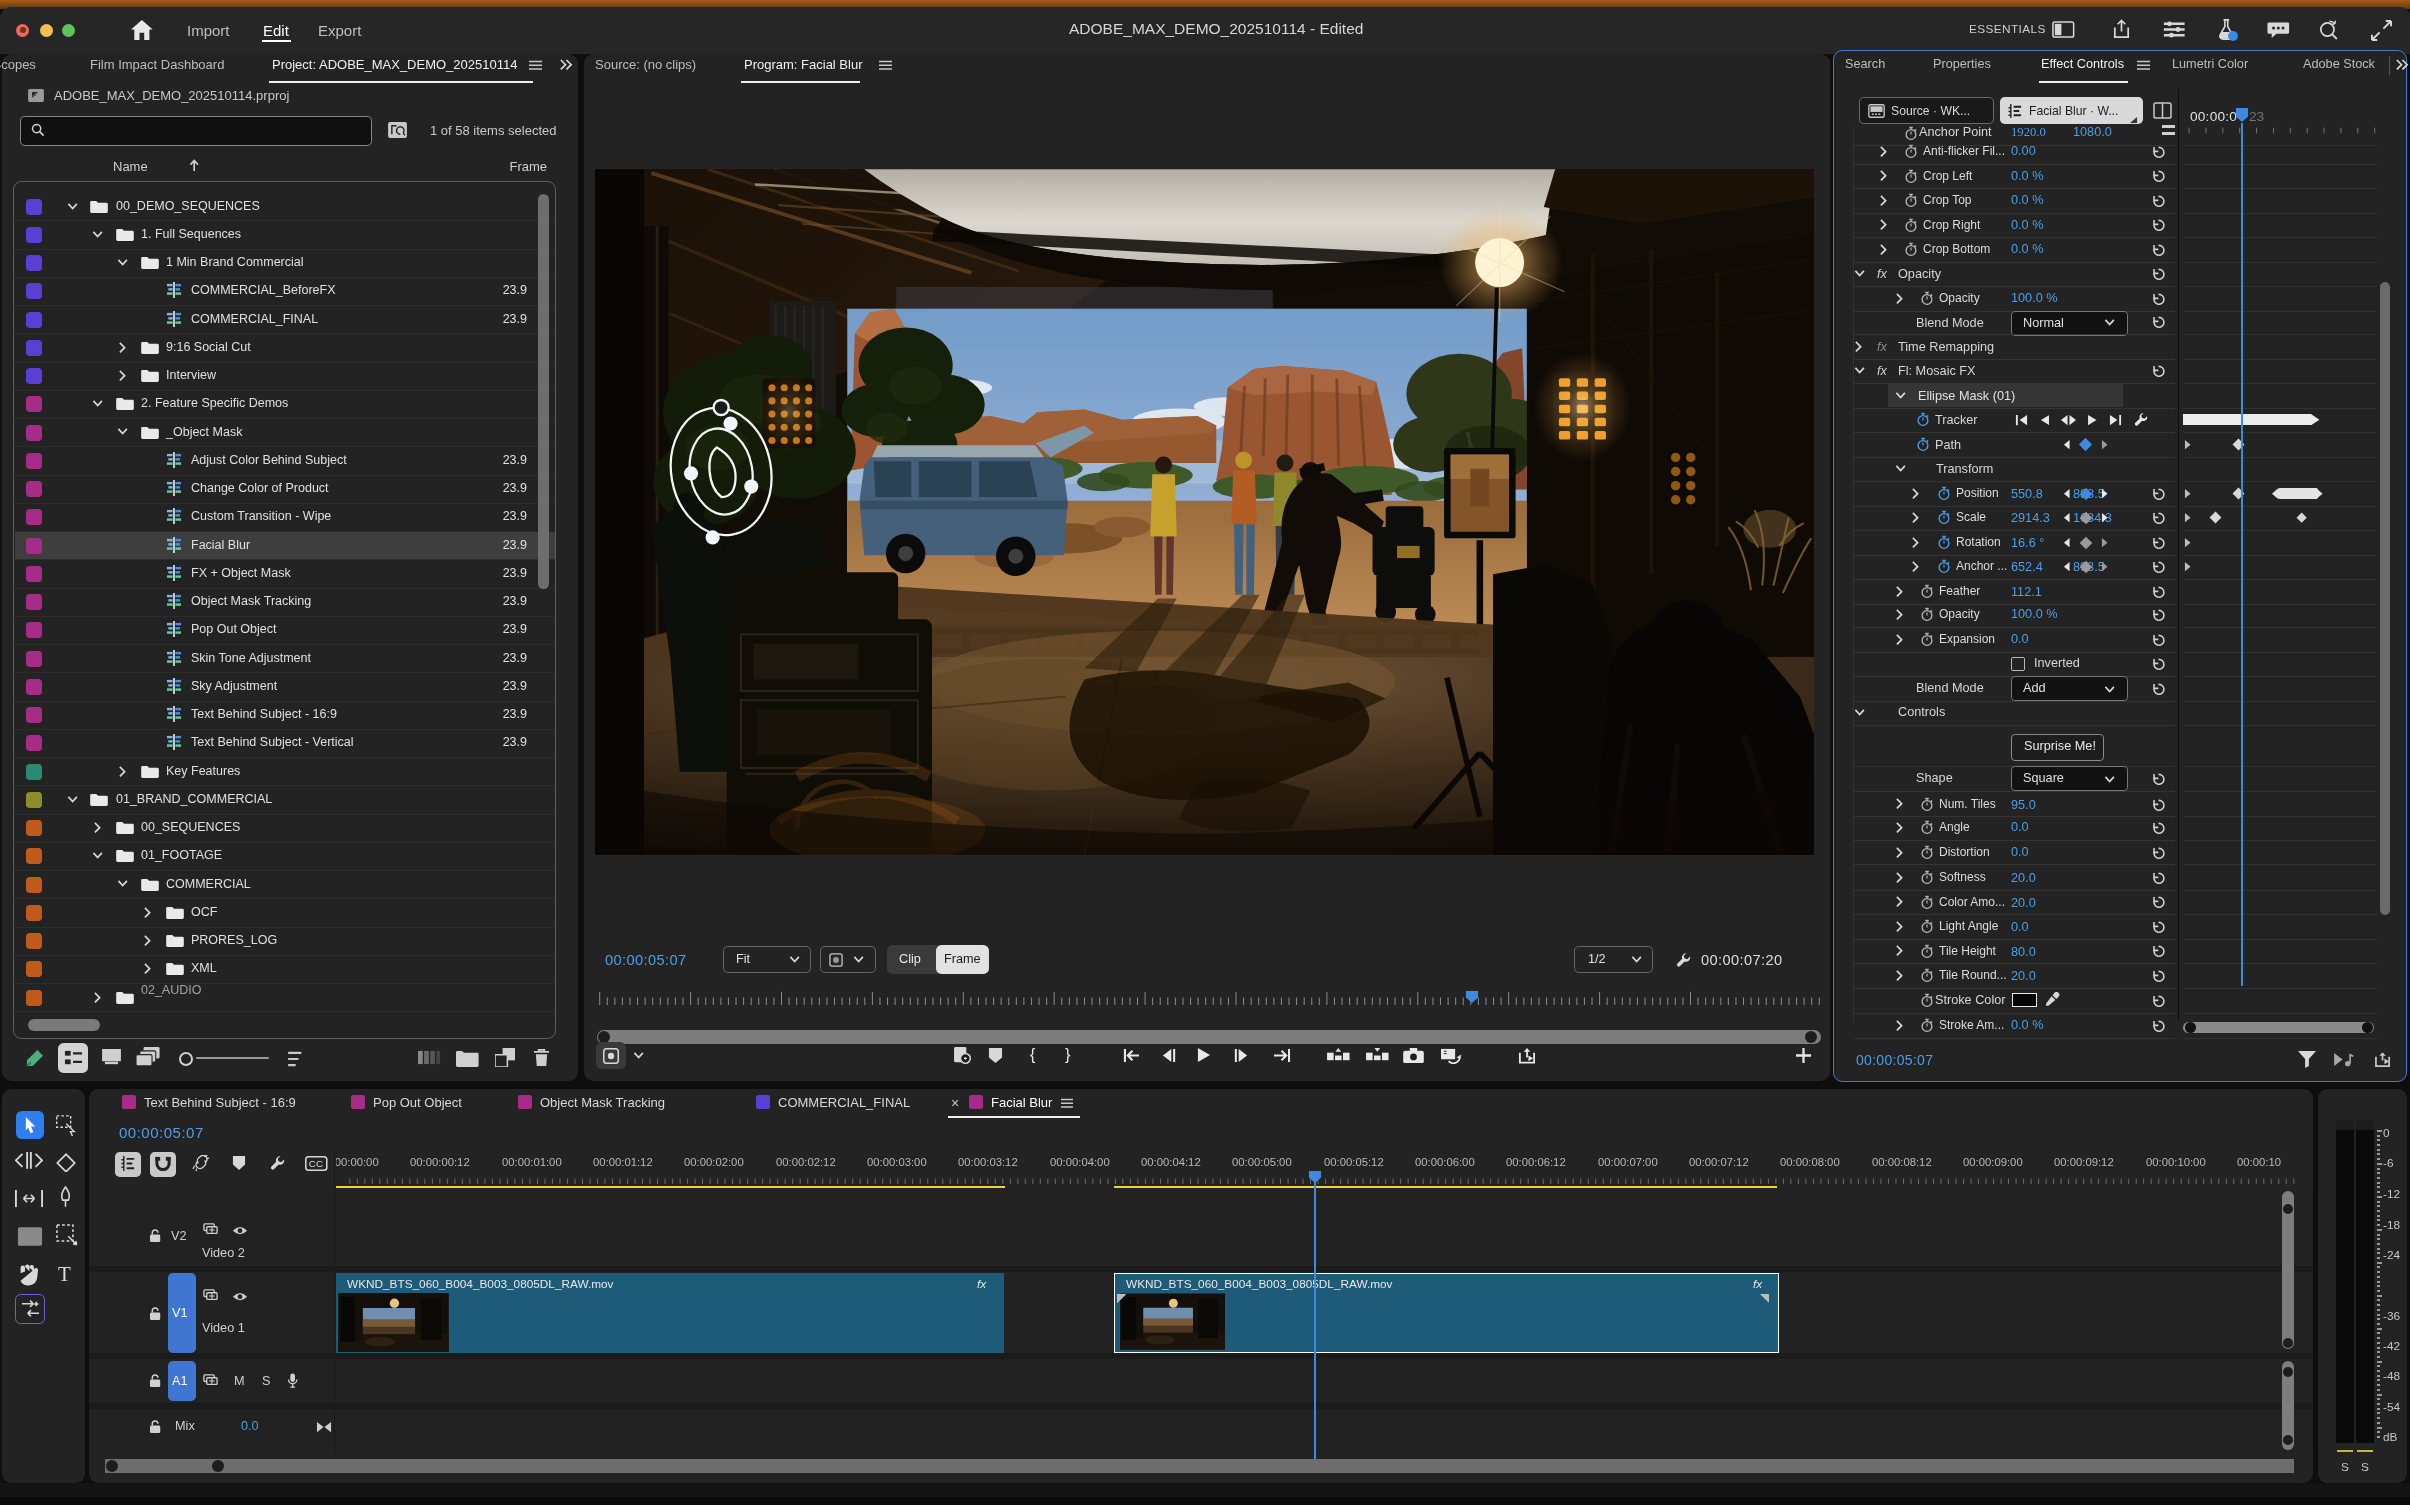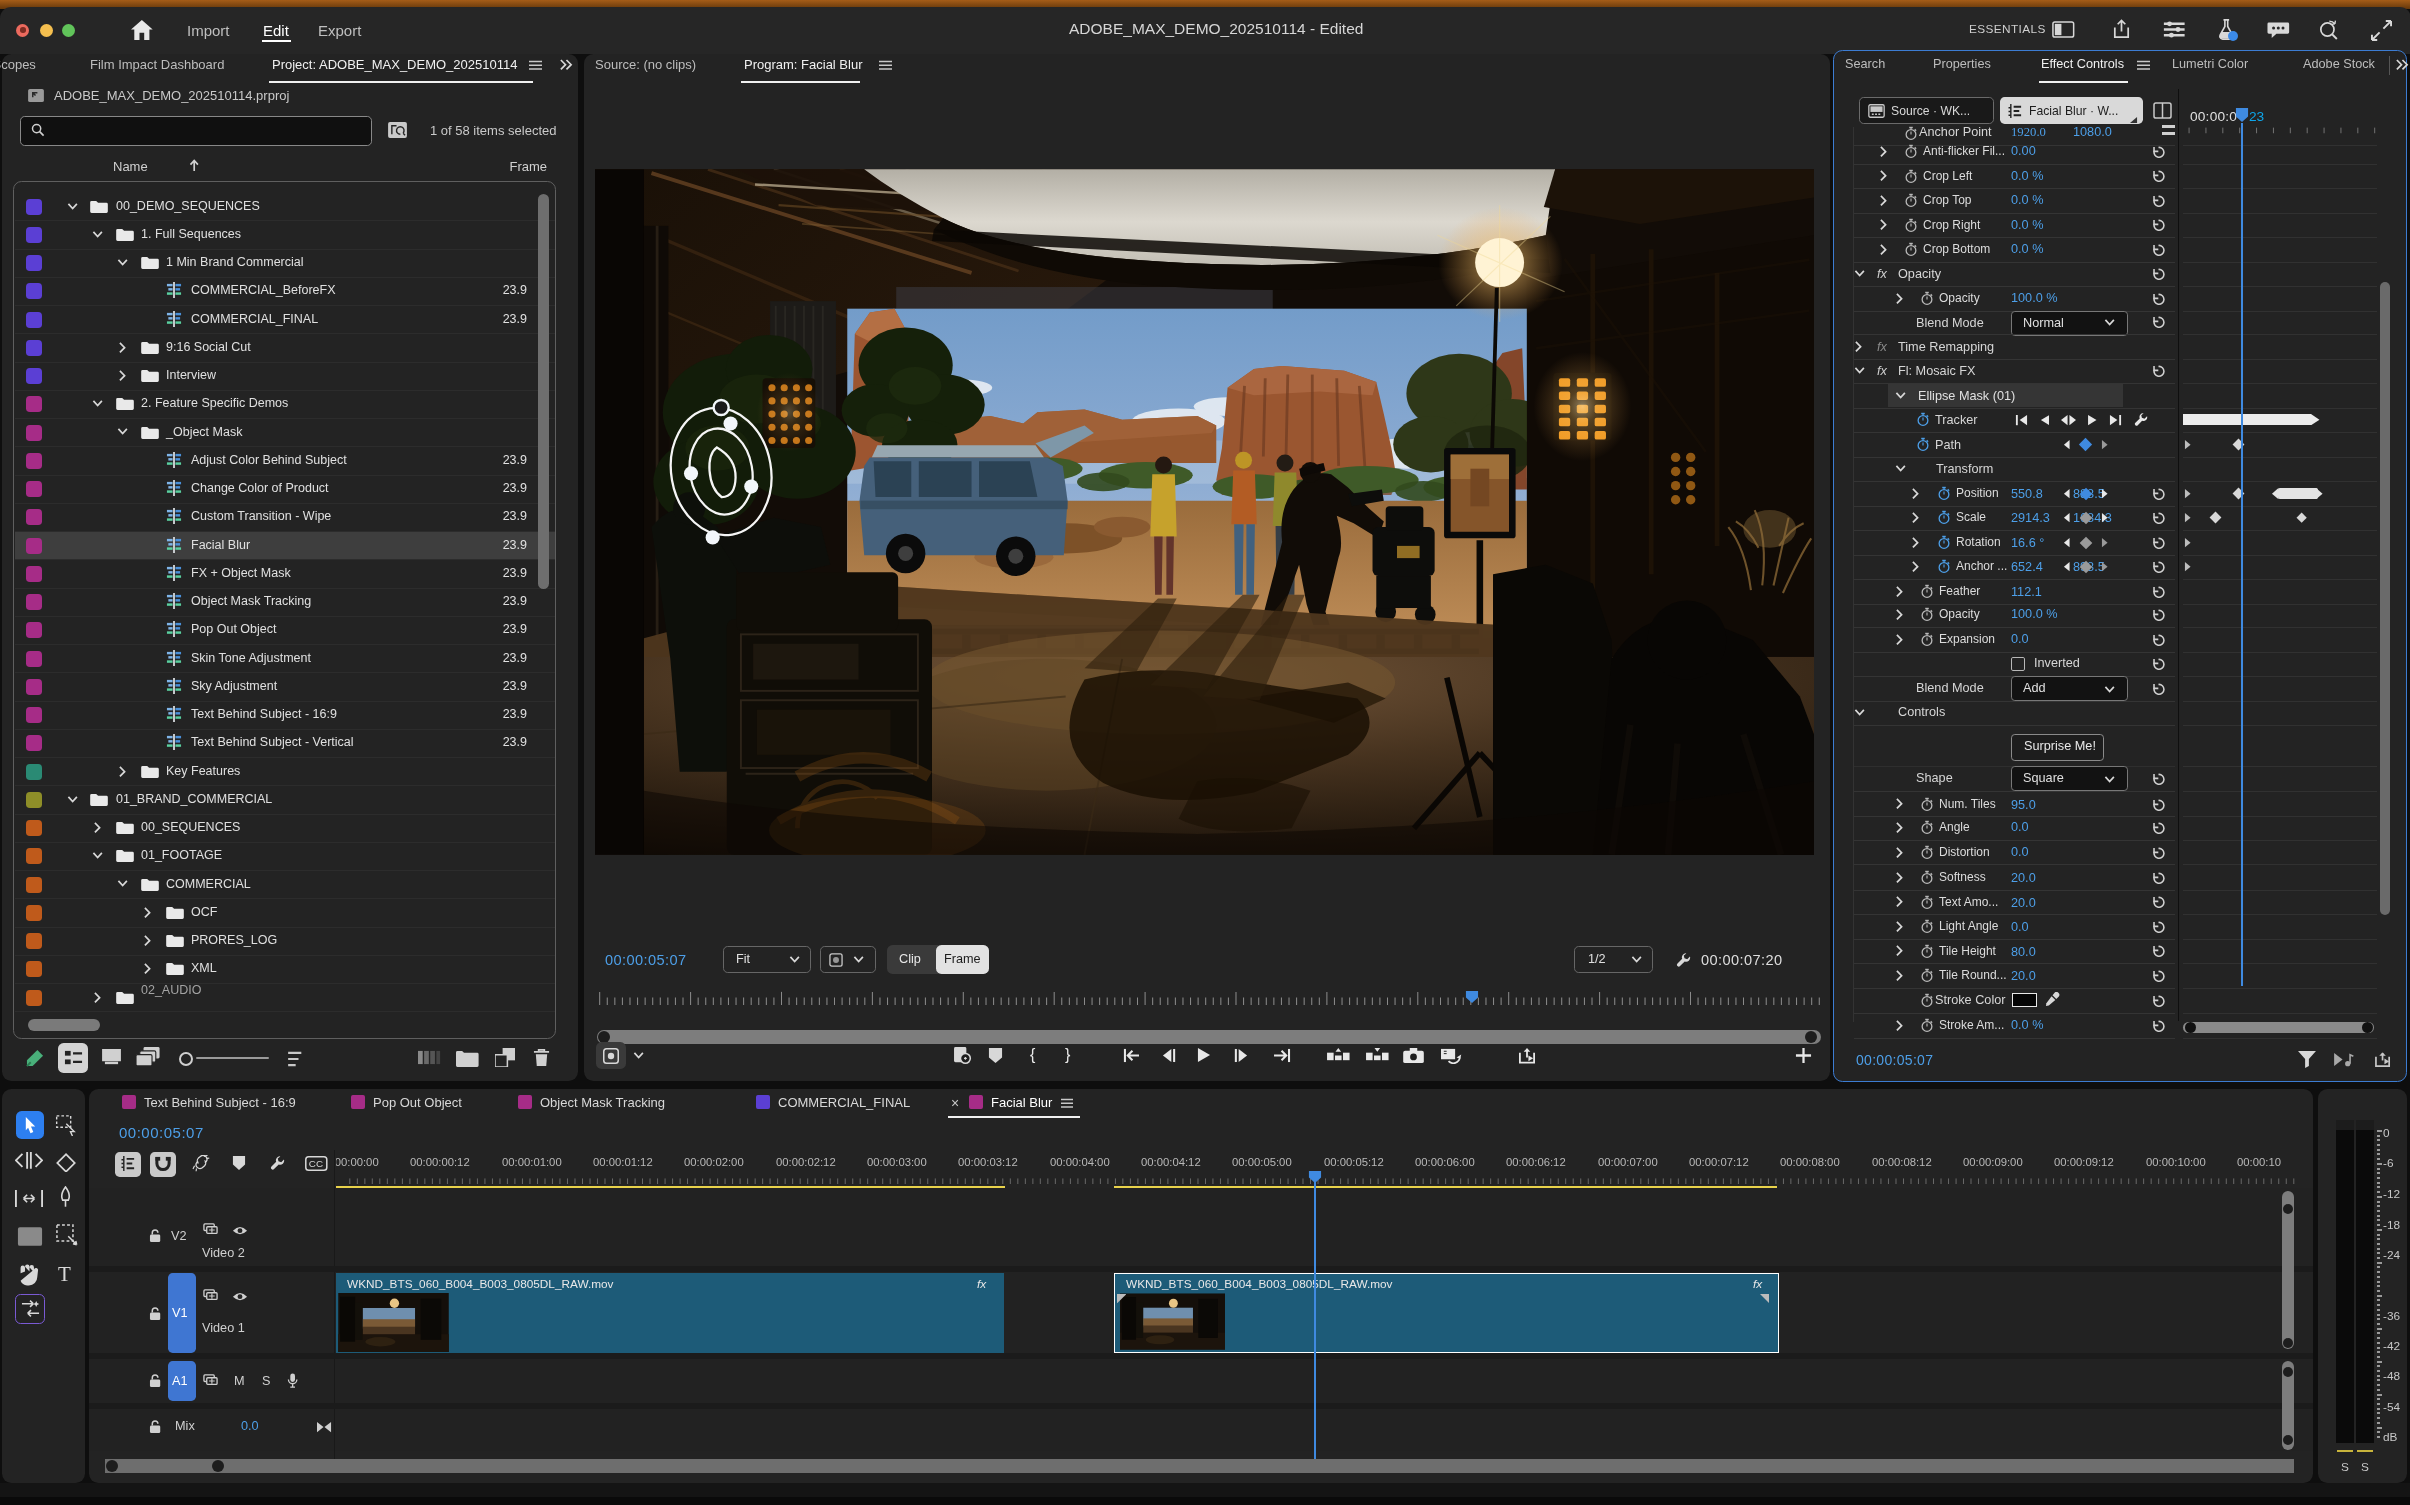--- a/index.html
+++ b/index.html
@@ -1076,21 +1076,21 @@
   </svg>
 <div class="t" style="left:2029px;top:104px;font-size:12.2px;line-height:15px;color:#1d1d1d;">Facial Blur · W...</div>
 <svg style="position:absolute;left:2130px;top:117px;" width="7.5" height="6.6" viewBox="0 0 8 7">
     <path d="M0 6.5 L7.5 6.5 L7.5 0 Z" fill="#333"></path>
   </svg>
 <svg style="position:absolute;left:2153px;top:102px;" width="19" height="17" viewBox="0 0 20 18">
     <rect x="1" y="1" width="18" height="16" rx="2" stroke="#c8c8c8" stroke-width="1.6" fill="none"></rect>
     <path d="M10 1 L10 17" stroke="#c8c8c8" stroke-width="1.6"></path>
   </svg>
 <div class="t" style="left:2190px;top:108px;font-size:13.7px;line-height:17px;color:#e0e0e0;letter-spacing:0.2px;">00:00:0</div>
-<div class="t" style="left:2249px;top:108px;font-size:13.7px;line-height:17px;color:#0ea5e9;">23</div>
+<div class="t" style="left:2249px;top:108px;font-size:13.7px;line-height:17px;color:#737373;">23</div>
 <svg style="position:absolute;left:2183px;top:122px;" width="194" height="12.2" viewBox="0 0 206 13">
     <path d="M6 6 L6 12" stroke="#777" stroke-width="1"></path>
     <path d="M24 6 L24 12" stroke="#777" stroke-width="1"></path>
     <path d="M42 6 L42 12" stroke="#777" stroke-width="1"></path>
     <path d="M60 6 L60 12" stroke="#777" stroke-width="1"></path>
     <path d="M78 6 L78 12" stroke="#777" stroke-width="1"></path>
     <path d="M96 6 L96 12" stroke="#777" stroke-width="1"></path>
     <path d="M114 6 L114 12" stroke="#777" stroke-width="1"></path>
     <path d="M132 6 L132 12" stroke="#777" stroke-width="1"></path>
     <path d="M150 6 L150 12" stroke="#777" stroke-width="1"></path>
@@ -1644,21 +1644,21 @@
 <svg style="position:absolute;left:1895px;top:896px;" width="8.5" height="11.3" viewBox="0 0 9 12">
     <path d="M2 1 L7 6 L2 11" stroke="#d8d8d8" stroke-width="1.8" fill="none"></path>
   </svg>
 <svg style="position:absolute;left:1920px;top:895px;" width="14" height="15" viewBox="0 0 15 16">
     <circle cx="7.5" cy="9" r="5.2" stroke="#b8b8b8" stroke-width="1.4" fill="none"></circle>
     <rect x="5.6" y="0.8" width="3.8" height="1.6" fill="#b8b8b8"></rect>
     <rect x="6.9" y="1.5" width="1.3" height="2" fill="#b8b8b8"></rect>
     <path d="M11.5 3.5 L13 5" stroke="#b8b8b8" stroke-width="1.3"></path>
     <path d="M7.5 9 L7.5 5.8" stroke="#b8b8b8" stroke-width="1.2"></path>
   </svg>
-<div class="t" style="left:1939px;top:895px;font-size:12px;line-height:15px;color:#dcdcdc;">Text Amo...</div>
+<div class="t" style="left:1939px;top:895px;font-size:12px;line-height:15px;color:#dcdcdc;">Color Amo...</div>
 <div class="t" style="left:2011px;top:895px;font-size:12.7px;line-height:16px;color:#4d9fe8;">20.0</div>
 <svg style="position:absolute;left:2151px;top:895px;" width="15" height="14" viewBox="0 0 16 15">
     <path d="M3.2 2.2 L3.2 6.8 L7.8 6.8" stroke="#d0d0d0" stroke-width="1.7" fill="none"></path>
     <path d="M3.5 6.2 A5.3 5.3 0 1 0 8 2.6" stroke="#d0d0d0" stroke-width="1.7" fill="none"></path>
   </svg>
 <div style="left:1854px;top:914px;width:321px;height:0.9px;background:#343434;"></div>
 <div style="left:2183px;top:914px;width:194px;height:0.9px;background:#313131;"></div>
 <svg style="position:absolute;left:1895px;top:921px;" width="8.5" height="11.3" viewBox="0 0 9 12">
     <path d="M2 1 L7 6 L2 11" stroke="#d8d8d8" stroke-width="1.8" fill="none"></path>
   </svg>

